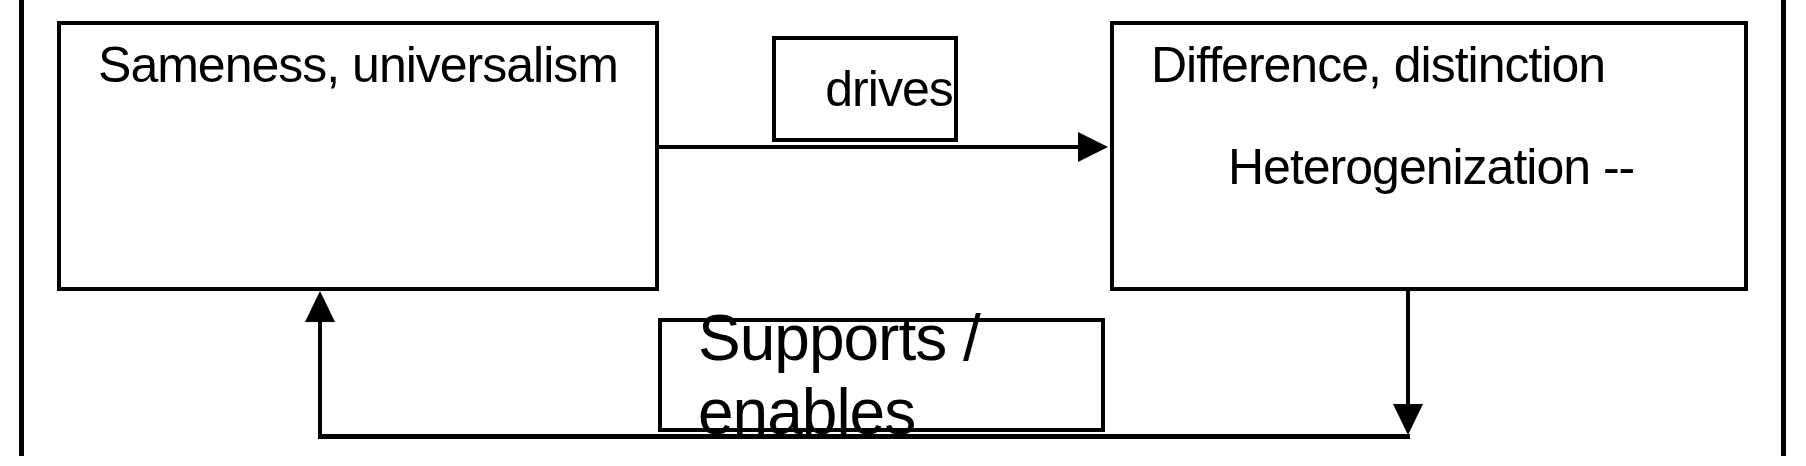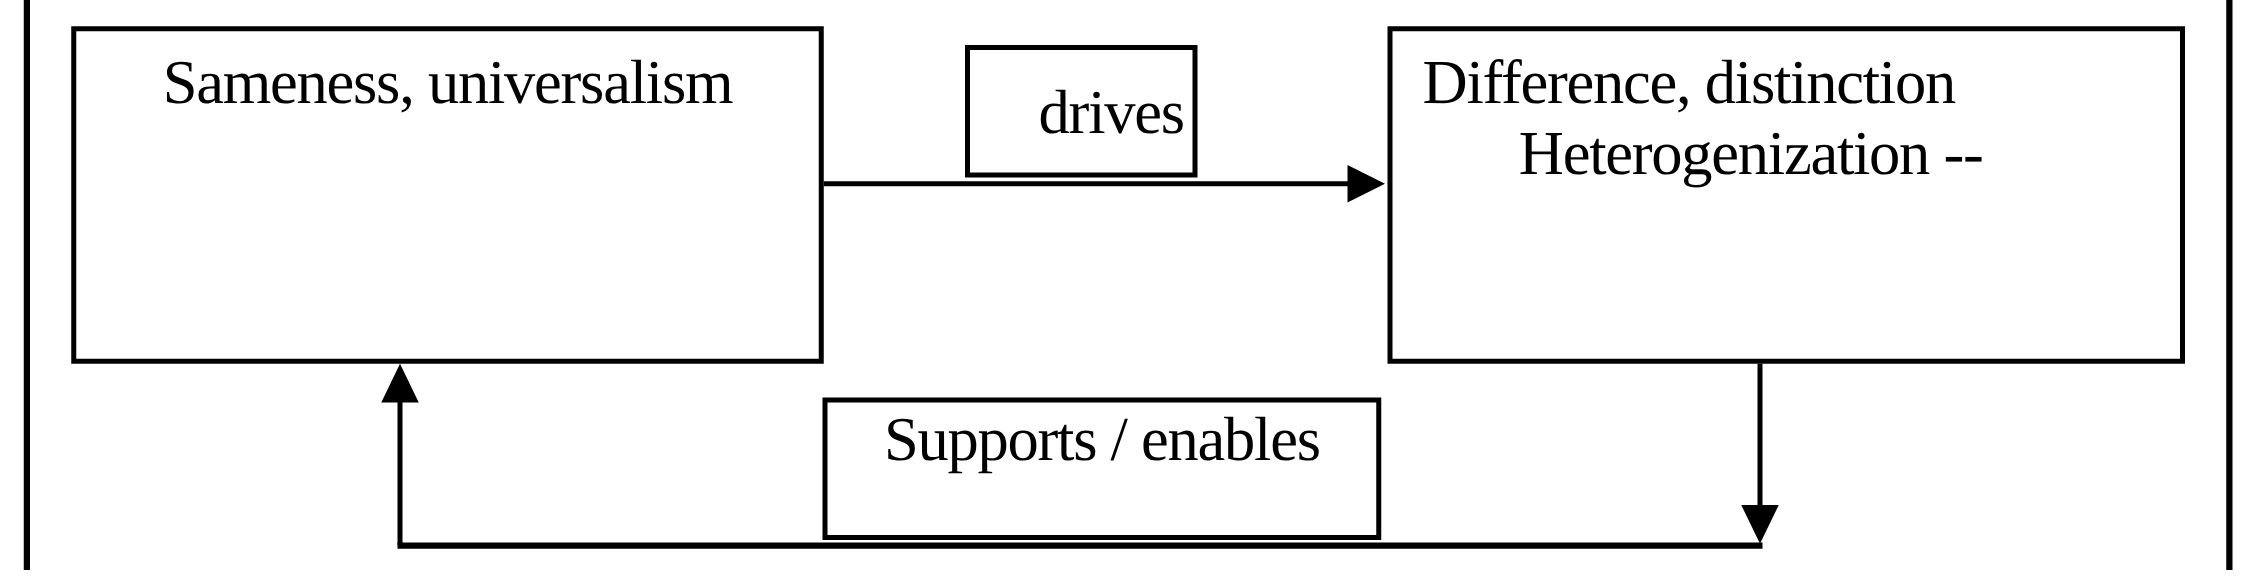--- a/index.html
+++ b/index.html
@@ -2,21 +2,21 @@
 <html><head>
 <meta charset="utf-8">
 <style>
   html, body { margin: 0; padding: 0; background: #ffffff; }
   .canvas {
     position: relative;
     width: 1806px;
     height: 456px;
     background: #ffffff;
     color: #000000;
-    font-family: Liberation Serif, serif;
+    font-family: Liberation Sans, sans-serif;
     overflow: hidden;
   }
   .frame-line {
     position: absolute;
     top: 0;
     width: 5px;
     height: 464px;
     background: #000000;
   }
   .frame-left  { left: 19px; }
@@ -37,40 +37,41 @@
   .box-left {
     left: 57px; top: 21px;
     width: 602px; height: 270px;
     text-align: center;
     padding-top: 12px;
   }
   .box-right {
     left: 1110px; top: 21px;
     width: 638px; height: 270px;
     text-align: left;
-    padding: 12px 0 0 0;
+    padding: 12px 0 0 13px;
   }
   .rb-line-0 { text-indent: 24px; }
-  .rb-line-1 { text-indent: 101px; }
+  .rb-line-1 { text-indent: 101px; margin-top: 45px; }
   .rb-line-2 { text-indent: 2px; }
 
   .box-drives {
     left: 772px; top: 36px;
     width: 186px; height: 106px;
     display: flex; align-items: center; justify-content: center;
     font-size: 50px;
     letter-spacing: -1px;
     padding-left: 48px;
   }
   .box-supports {
     left: 658px; top: 318px;
     width: 447px; height: 114px;
-    display: flex; align-items: flex-start; justify-content: center;
-    font-size: 50px;
+    display: flex; align-items: center; justify-content: center;
+    font-size: 64px;
     letter-spacing: -1px;
+    padding-left: 36px;
   }
 
   .line { position: absolute; background: #000000; }
   .drives-arrow-line { left: 659px; top: 145px; width: 420px; height: 4px; }
   .drives-arrow-head {
     position: absolute; left: 1078px; top: 132px; width: 0; height: 0;
     border-left: 30px solid #000000;
     border-top: 15px solid transparent;
     border-bottom: 15px solid transparent;
   }

